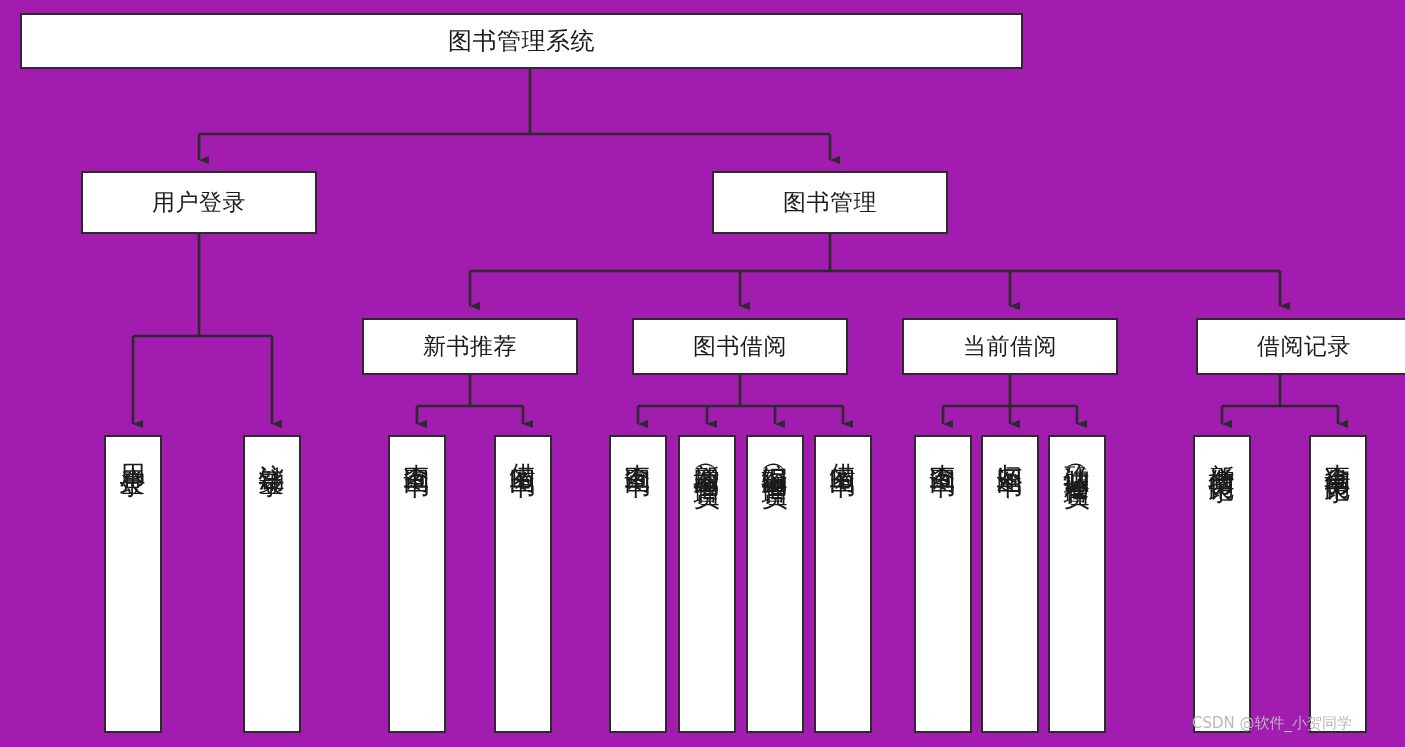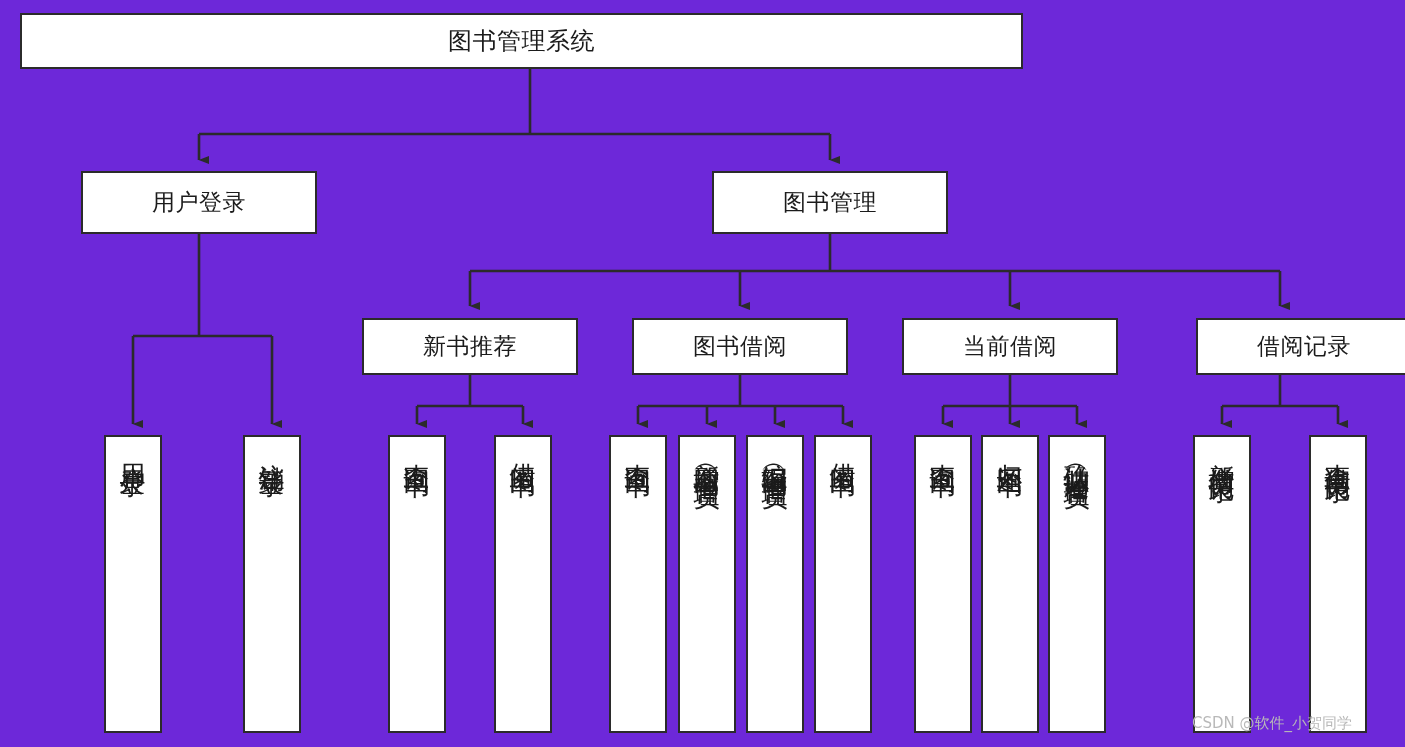--- a/index.html
+++ b/index.html
@@ -7,21 +7,21 @@
     padding: 0;
     background: #ffffff;
   }
   body {
     font-family: "DejaVu Sans", "Liberation Sans", sans-serif;
   }
   #canvas {
     position: relative;
     width: 1405px;
     height: 747px;
-    background: #6d28d9;
+    background: #a21caf;
     overflow: hidden;
   }
   #edges {
     position: absolute;
     left: 0;
     top: 0;
     width: 1405px;
     height: 747px;
   }
   .node {

